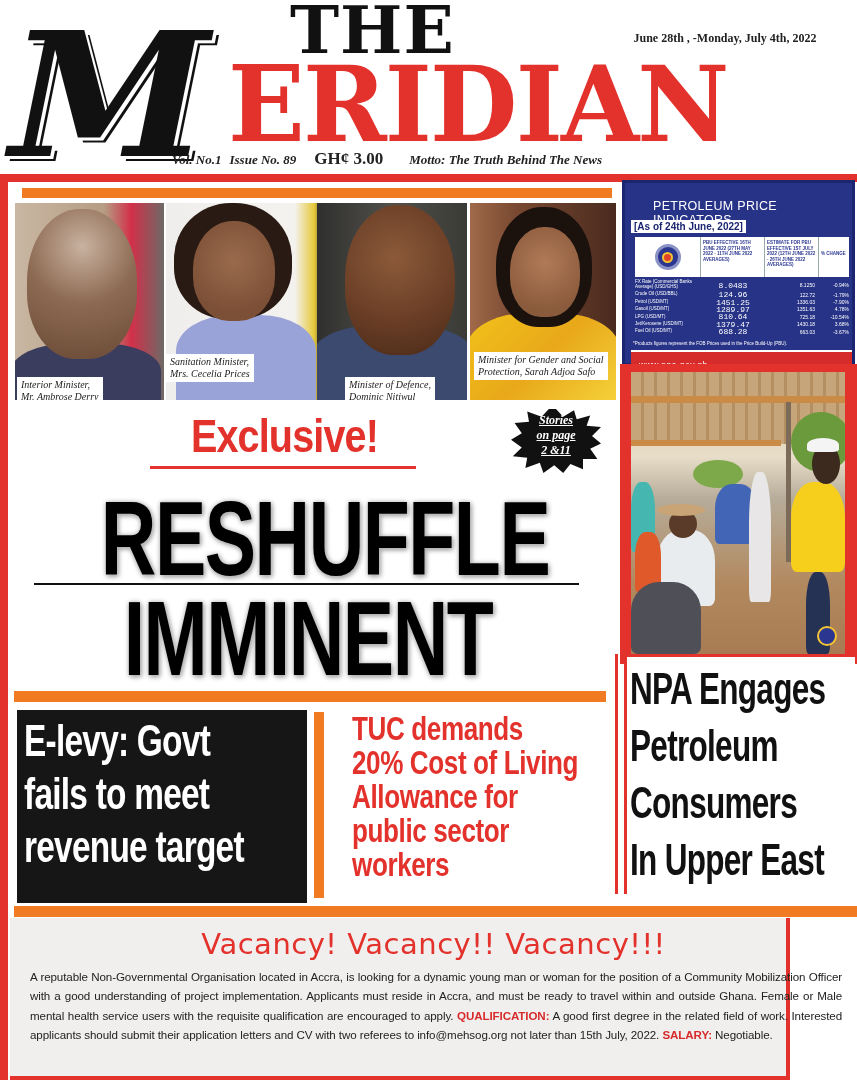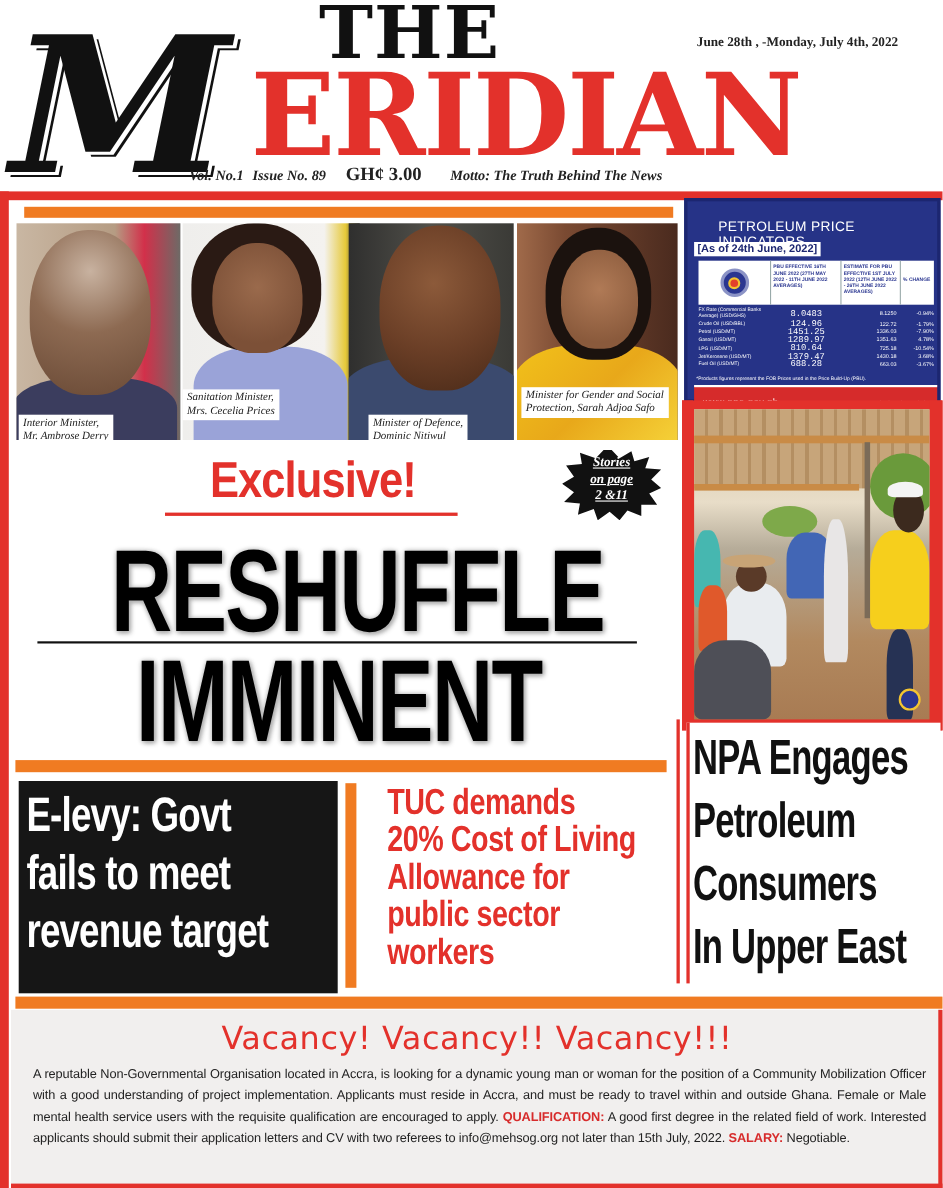--- a/index.html
+++ b/index.html
@@ -121,21 +121,21 @@
   }
   .npa-box { position: absolute; left: 624px; top: 657px; width: 231px; height: 237px; background: #fff; border-left: 3px solid #e3312b; }
   .npa-text {
     position: absolute; left: 630px; top: 660px; width: 300px;
     font-family: "Liberation Sans", sans-serif; font-weight: bold; color: #111;
     font-size: 45px; line-height: 57px; letter-spacing: -1px;
     transform: scaleX(0.7); transform-origin: left top; white-space: pre-line;
   }
 
   
-  .vacancy { position: absolute; left: 10px; top: 918px; width: 847px; height: 162px; background: #f1efee; border-right: 4px solid #e3312b; border-bottom: 4px solid #e3312b; }
+  .vacancy { position: absolute; left: 10px; top: 918px; width: 780px; height: 162px; background: #f1efee; border-right: 4px solid #e3312b; border-bottom: 4px solid #e3312b; }
   .vac-title {
     position: absolute; left: 0; top: 8px; width: 847px; text-align: center;
     font-family: "DejaVu Sans", sans-serif; font-size: 29px; line-height: 36px;
     color: #e3312b; letter-spacing: 0.5px;
   }
   .vac-body {
     position: absolute; left: 20px; top: 49px; width: 812px;
     font-family: "Liberation Sans", sans-serif; font-size: 11.6px; line-height: 19.3px;
     color: #222; text-align: justify; letter-spacing: -0.1px;
   }
@@ -175,21 +175,21 @@
   <div class="face" style="left:27px; top:18px; width:82px; height:100px; background:radial-gradient(circle at 50% 40%,#9a6a4c 0%,#7c5037 70%);"></div>
   <div class="caption" style="left:0px; top:151px;">
     <div>Sanitation Minister,</div>
       <div>Mrs. Cecelia Prices</div>
   </div>
 </div>
 
 <div class="portrait" style="left:317px; top:203px; width:150px; height:197px; background:linear-gradient(90deg,#2f2f2e 0%,#51504a 50%,#3a3a36 100%);">
   <div class="body" style="left:-6px; top:122px; width:164px; height:80px; background:#3b4a6e;"></div>
   <div class="face" style="left:28px; top:2px; width:110px; height:150px; background:radial-gradient(circle at 45% 35%,#8c5a3a 0%,#6a3e26 55%,#4a2a18 100%);"></div>
-  <div class="caption" style="left:18px; top:174px;">
+  <div class="caption" style="left:28px; top:174px;">
     <div>Minister of Defence,</div>
       <div>Dominic Nitiwul</div>
   </div>
 </div>
 
 <div class="portrait" style="left:470px; top:203px; width:146px; height:197px; background:linear-gradient(90deg,#a06a4a 0%,#7a4a32 30%,#4a2a1e 100%);">
   <div class="body" style="left:-4px; top:110px; width:154px; height:92px; background:linear-gradient(135deg,#f2c21a,#e8a81a 50%,#f6d43a);"></div>
   <div class="face" style="left:26px; top:4px; width:96px; height:120px; background:#1b120e;"></div>
   <div class="face" style="left:40px; top:24px; width:70px; height:90px; background:radial-gradient(circle at 50% 40%,#b07a56 0%,#8a5a3c 75%);"></div>
   <div class="caption" style="left:4px; top:149px; font-size:10px;">

